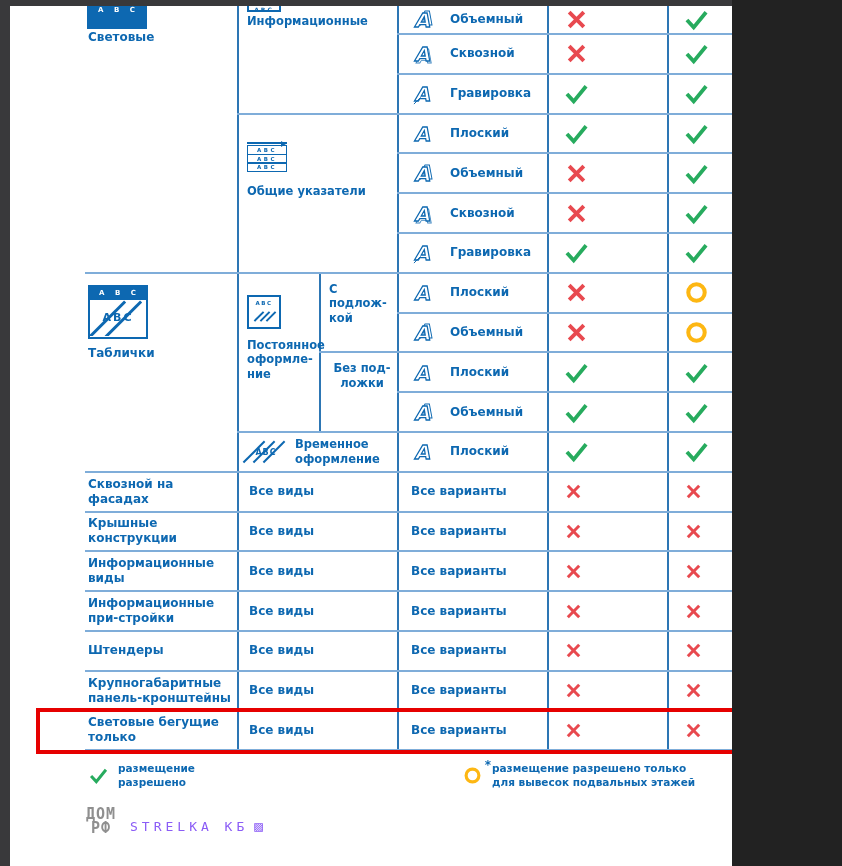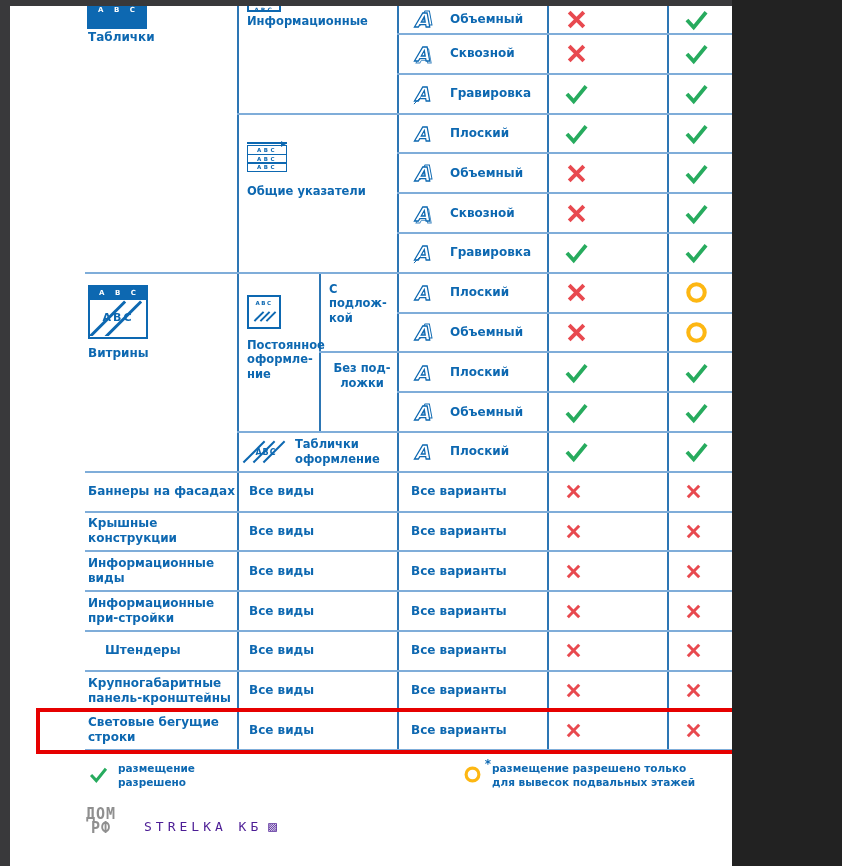--- a/index.html
+++ b/index.html
@@ -46,31 +46,31 @@
 .pd{position:absolute;top:13px;width:2px;height:13px;background:#0d68b1;transform:rotate(45deg)}
 .ic-temp{position:relative;width:38px;height:34px;flex:none}
 .td1{position:absolute;top:2px;width:2.2px;height:30px;background:#0d68b1;transform:rotate(45deg)}
 .tt{position:absolute;left:0;right:0;top:13px;text-align:center;font-size:8px;letter-spacing:1px;color:#0d68b1}
 .aic{width:27px;height:27px;flex:none}
 .mk{width:27px;height:27px}
 .mk.sm{width:21px;height:21px}
 
 
 .legend{position:absolute;left:75px;top:756px;width:716px;height:44px}
-.lg-item{position:absolute;display:flex;align-items:center;gap:9px;color:#0d68b1;font-weight:bold;font-size:10.5px;line-height:1.3}
+.lg-item{position:absolute;display:flex;align-items:flex-end;gap:9px;color:#0d68b1;font-weight:bold;font-size:10.5px;line-height:1.3}
 .lg0{left:3px}.lg1{left:120px}.lg2{left:377px}.lg3{left:585px}
 .lg0 .lg-tx{width:86px}.lg1 .lg-tx{width:252px}.lg2 .lg-tx{width:208px}.lg3 .lg-tx{width:86px}
 .lg-ic{position:relative;margin-top:1px;flex:none}
 .lg-ic .mk{margin:0}
 .ast{position:absolute;top:-7px;right:-8px;font-size:12px;color:#0d68b1;font-weight:bold}
 
 
 .footer{position:absolute;left:68px;top:802px;width:714px;height:46px;color:#9a9a9a}
 .domrf{font-family:"DejaVu Sans Mono","Liberation Mono",monospace;font-weight:bold;font-size:15px;line-height:.9;letter-spacing:1px;color:#8f8f8f;text-align:center;width:46px}
-.strelka{position:absolute;left:66px;top:10px;font-family:"DejaVu Sans Mono","Liberation Mono",monospace;font-size:13px;letter-spacing:4px;color:#4c1d95;display:flex;align-items:center;gap:6px}
+.strelka{position:absolute;left:52px;top:10px;font-family:"DejaVu Sans Mono","Liberation Mono",monospace;font-size:13px;letter-spacing:4px;color:#8b5cf6;display:flex;align-items:center;gap:6px}
 .hatch{font-size:14px;letter-spacing:0}
 .pagenum{position:absolute;right:0;top:10px;font-size:13px;color:#8c8c8c}
 
 
 .hl{position:absolute;left:26px;top:702px;width:762px;height:46px;border:4px solid #e60000;z-index:6}
 .sidetab{position:absolute;left:813px;top:8px;width:26px;height:275px;background:#0a5ba8;overflow:hidden;z-index:4}
 .vtext{position:absolute;bottom:8px;left:50%;transform:translateX(-50%) rotate(180deg);writing-mode:vertical-rl;color:#fff;font-weight:bold;font-size:10.5px;letter-spacing:.5px;white-space:nowrap}
 </style>
 </head>
 <body>
@@ -86,21 +86,21 @@
         <col style="width:150px">
           <col style="width:120px">
           <col style="width:119px">
       </colgroup>
       <tbody>
           <tr style="height: 27px;">
             <td rowspan="7" class="cat tab">
               <div class="ic-sign">
                 <div class="ict">А В С</div>
               </div>
-              <span class="lbl" style="display: block;">Таблички</span>
+              <span class="lbl" style="display: block;">Световые</span>
             </td>
             <td rowspan="3" colspan="2" class="sub">
               <div class="ic-info">АВС</div>
               <span class="lbl" style="display: block;">Информационные</span>
             </td>
             <td class="type">
               <div class="fx">
                 <svg viewBox="0 0 28 28" class="aic">
                   <text x="7.2" y="20" font-size="21" font-style="italic" font-weight="bold" font-family="DejaVu Sans, sans-serif" fill="#fff" stroke="#0d68b1" stroke-width="1">A</text>
                   <text x="5" y="22" font-size="21" font-style="italic" font-weight="bold" font-family="DejaVu Sans, sans-serif" fill="#fff" stroke="#0d68b1" stroke-width="1.3">A</text>
@@ -260,21 +260,21 @@
           <tr class="sec" style="height: 39.8px;">
             <td rowspan="5" class="cat">
               <div class="ic-vitr">
                 <div class="vh">А В С</div>
                 <div class="vb">
                   <span class="diag" style="left:16px"></span>
                   <span class="diag" style="left:32px"></span>
                   <span class="vt">АВС</span>
                 </div>
               </div>
-              <span class="lbl" style="display: block;">Витрины</span>
+              <span class="lbl" style="display: block;">Таблички</span>
             </td>
             <td rowspan="4" class="sub">
               <div class="ic-perm">
                 <div class="pt">АВС</div>
                 <span class="pd" style="left:9px"></span>
                 <span class="pd" style="left:15px"></span>
                 <span class="pd" style="left:21px"></span>
               </div>
               <span class="lbl" style="display: block;">Постоянное оформле-ние</span>
             </td>
@@ -369,21 +369,21 @@
           </tr>
           <tr style="height: 39.8px;">
             <td colspan="2" class="sub inline">
               <div class="fx tight">
                 <div class="ic-temp">
                   <span class="td1" style="left:6px"></span>
                   <span class="td1" style="left:16px"></span>
                   <span class="td1" style="left:26px"></span>
                   <span class="tt">АВС</span>
                 </div>
-                <span class="lbl">Таблички оформление</span>
+                <span class="lbl">Временное оформление</span>
               </div>
             </td>
             <td class="type">
               <div class="fx">
                 <svg viewBox="0 0 28 28" class="aic">
                   <text x="5" y="22" font-size="21" font-style="italic" font-weight="bold" font-family="DejaVu Sans, sans-serif" fill="#fff" stroke="#0d68b1" stroke-width="1.3">A</text>
                 </svg>
                 <span class="lbl">Плоский</span>
               </div>
             </td>
@@ -393,21 +393,21 @@
               </svg>
             </td>
             <td class="mark">
               <svg viewBox="0 0 24 24" class="mk">
                 <path d="M3.5 12.5 L9.5 19 L20.5 5.5" stroke="#27ab5e" stroke-width="3.4" fill="none"></path>
               </svg>
             </td>
           </tr>
           <tr class="sec" style="height: 39.8px;">
             <td class="cat2">
-              <span class="lbl" style="display: block;">Баннеры на фасадах</span>
+              <span class="lbl" style="display: block;">Сквозной на фасадах</span>
             </td>
             <td colspan="2" class="sub mid">
               <span class="lbl" style="display: block;">Все виды</span>
             </td>
             <td class="type noicon"><span class="lbl">Все варианты</span></td>
             <td class="mark">
               <svg viewBox="0 0 24 24" class="mk sm">
                 <path d="M5.5 5.5 L18.5 18.5" stroke="#e8494f" stroke-width="3.4" fill="none"></path>
                 <path d="M18.5 5.5 L5.5 18.5" stroke="#e8494f" stroke-width="3.4" fill="none"></path>
               </svg>
@@ -477,21 +477,21 @@
             </td>
             <td class="mark">
               <svg viewBox="0 0 24 24" class="mk sm">
                 <path d="M5.5 5.5 L18.5 18.5" stroke="#e8494f" stroke-width="3.4" fill="none"></path>
                 <path d="M18.5 5.5 L5.5 18.5" stroke="#e8494f" stroke-width="3.4" fill="none"></path>
               </svg>
             </td>
           </tr>
           <tr style="height: 39.8px;">
             <td class="cat2">
-              <span class="lbl" style="display: block; margin-left: 17px;">Штендеры</span>
+              <span class="lbl" style="display: block;">Штендеры</span>
             </td>
             <td colspan="2" class="sub mid">
               <span class="lbl" style="display: block;">Все виды</span>
             </td>
             <td class="type noicon"><span class="lbl">Все варианты</span></td>
             <td class="mark">
               <svg viewBox="0 0 24 24" class="mk sm">
                 <path d="M5.5 5.5 L18.5 18.5" stroke="#e8494f" stroke-width="3.4" fill="none"></path>
                 <path d="M18.5 5.5 L5.5 18.5" stroke="#e8494f" stroke-width="3.4" fill="none"></path>
               </svg>
@@ -519,21 +519,21 @@
             </td>
             <td class="mark">
               <svg viewBox="0 0 24 24" class="mk sm">
                 <path d="M5.5 5.5 L18.5 18.5" stroke="#e8494f" stroke-width="3.4" fill="none"></path>
                 <path d="M18.5 5.5 L5.5 18.5" stroke="#e8494f" stroke-width="3.4" fill="none"></path>
               </svg>
             </td>
           </tr>
           <tr style="height: 39.8px;">
             <td class="cat2">
-              <span class="lbl" style="display: block;">Световые бегущие строки</span>
+              <span class="lbl" style="display: block;">Световые бегущие только</span>
             </td>
             <td colspan="2" class="sub mid">
               <span class="lbl" style="display: block;">Все виды</span>
             </td>
             <td class="type noicon"><span class="lbl">Все варианты</span></td>
             <td class="mark">
               <svg viewBox="0 0 24 24" class="mk sm">
                 <path d="M5.5 5.5 L18.5 18.5" stroke="#e8494f" stroke-width="3.4" fill="none"></path>
                 <path d="M18.5 5.5 L5.5 18.5" stroke="#e8494f" stroke-width="3.4" fill="none"></path>
               </svg>

